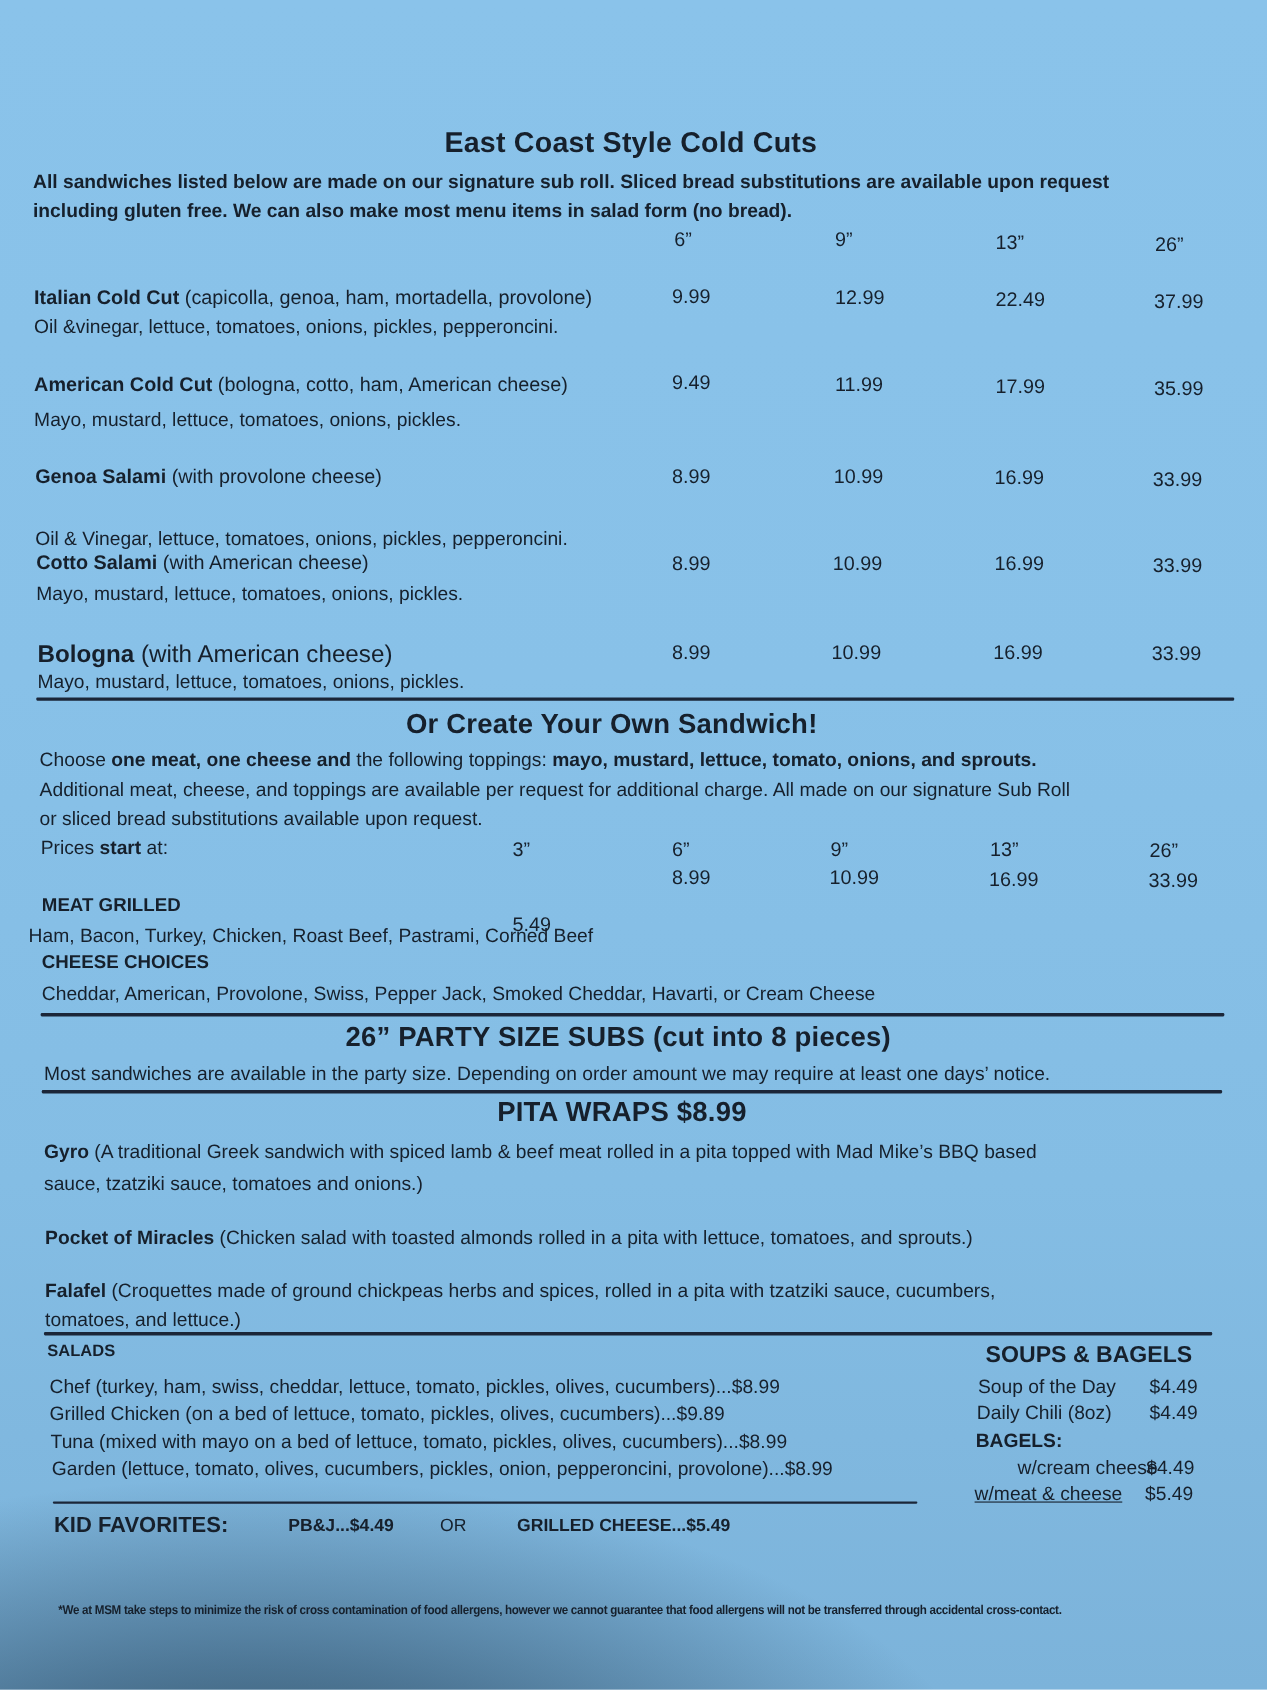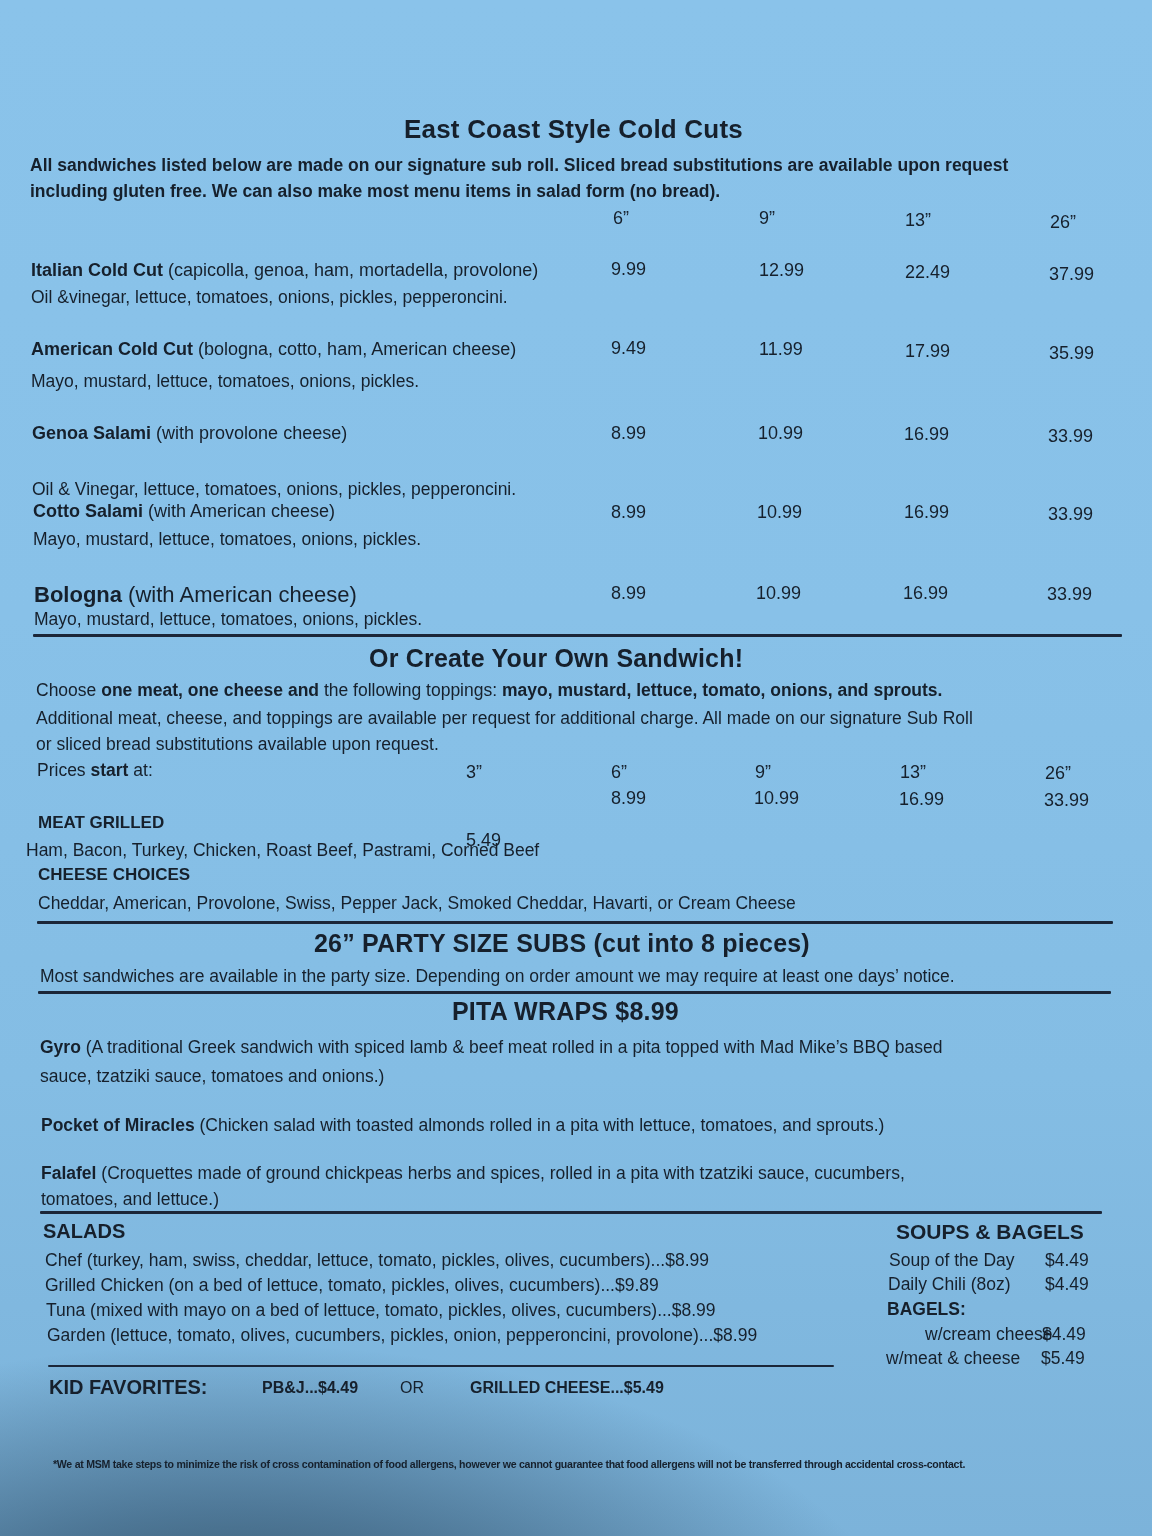--- a/index.html
+++ b/index.html
@@ -141,42 +141,42 @@
 </div>
 <div>
   <div class="abs body17" style="left:41px; top:1163px;">
     <span class="bold">Falafel</span><span> (Croquettes made of ground chickpeas herbs and spices, rolled in a pita with tzatziki sauce, cucumbers,</span>
   </div>
   <div class="abs body17" style="left:41px; top:1189px;">tomatoes, and lettuce.)</div>
 </div>
 
 <div class="rule" style="left:40px; top:1211px; width:1062px;"></div>
 
-<div class="abs" style="left:43px; top:1220px; font-weight:bold; font-size:20px;">SALADS</div>
+<div class="abs" style="left:43px; top:1220px; font-weight:bold; font-size:15px;">SALADS</div>
 <div class="abs body17" style="left:45px; top:1250px;text-align:center;">Chef (turkey, ham, swiss, cheddar, lettuce, tomato, pickles, olives, cucumbers)...$8.99</div>
 <div class="abs body17" style="left:45px; top:1275px;">Grilled Chicken (on a bed of lettuce, tomato, pickles, olives, cucumbers)...$9.89</div>
 <div class="abs body17" style="left:46px; top:1300px;">Tuna (mixed with mayo on a bed of lettuce, tomato, pickles, olives, cucumbers)...$8.99</div>
 <div class="abs body17" style="left:47px; top:1325px;">Garden (lettuce, tomato, olives, cucumbers, pickles, onion, pepperoncini, provolone)...$8.99</div>
 
 <div class="abs" style="left:896px; top:1220px; font-weight:bold; font-size:21px;">SOUPS &amp; BAGELS</div>
 <div>
   <div class="abs body17" style="left:889px; top:1250px;">Soup of the Day</div>
   <div class="abs body17" style="left:1045px; top:1250px;">$4.49</div>
 </div>
 <div>
   <div class="abs body17" style="left:888px; top:1274px;">Daily Chili (8oz)</div>
   <div class="abs body17" style="left:1045px; top:1274px;">$4.49</div>
 </div>
 <div class="abs body17" style="left:887px; top:1299px; font-weight:bold;">BAGELS:</div>
 <div>
   <div class="abs body17" style="left:925px; top:1324px;">w/cream cheese</div>
   <div class="abs body17" style="left:1042px; top:1324px;">$4.49</div>
 </div>
 <div>
-  <div class="abs body17" style="left:886px; top:1348px;">w/meat &amp; cheese</div>
+  <div class="abs body17" style="left:886px; top:1348px;text-decoration:underline;">w/meat &amp; cheese</div>
   <div class="abs body17" style="left:1041px; top:1348px;">$5.49</div>
 </div>
 
 <div class="rule thin" style="left:48px; top:1365px; width:786px;"></div>
 
 <div>
   <div class="abs" style="left:49px; top:1376px; font-weight:bold; font-size:20px;">KID FAVORITES:</div>
   <div class="abs" style="left:262px; top:1379px; font-weight:bold; font-size:16px;">PB&amp;J...$4.49</div>
   <div class="abs" style="left:400px; top:1379px; font-size:16px;text-align:right;">OR</div>
   <div class="abs" style="left:470px; top:1379px; font-weight:bold; font-size:16px;">GRILLED CHEESE...$5.49</div>

